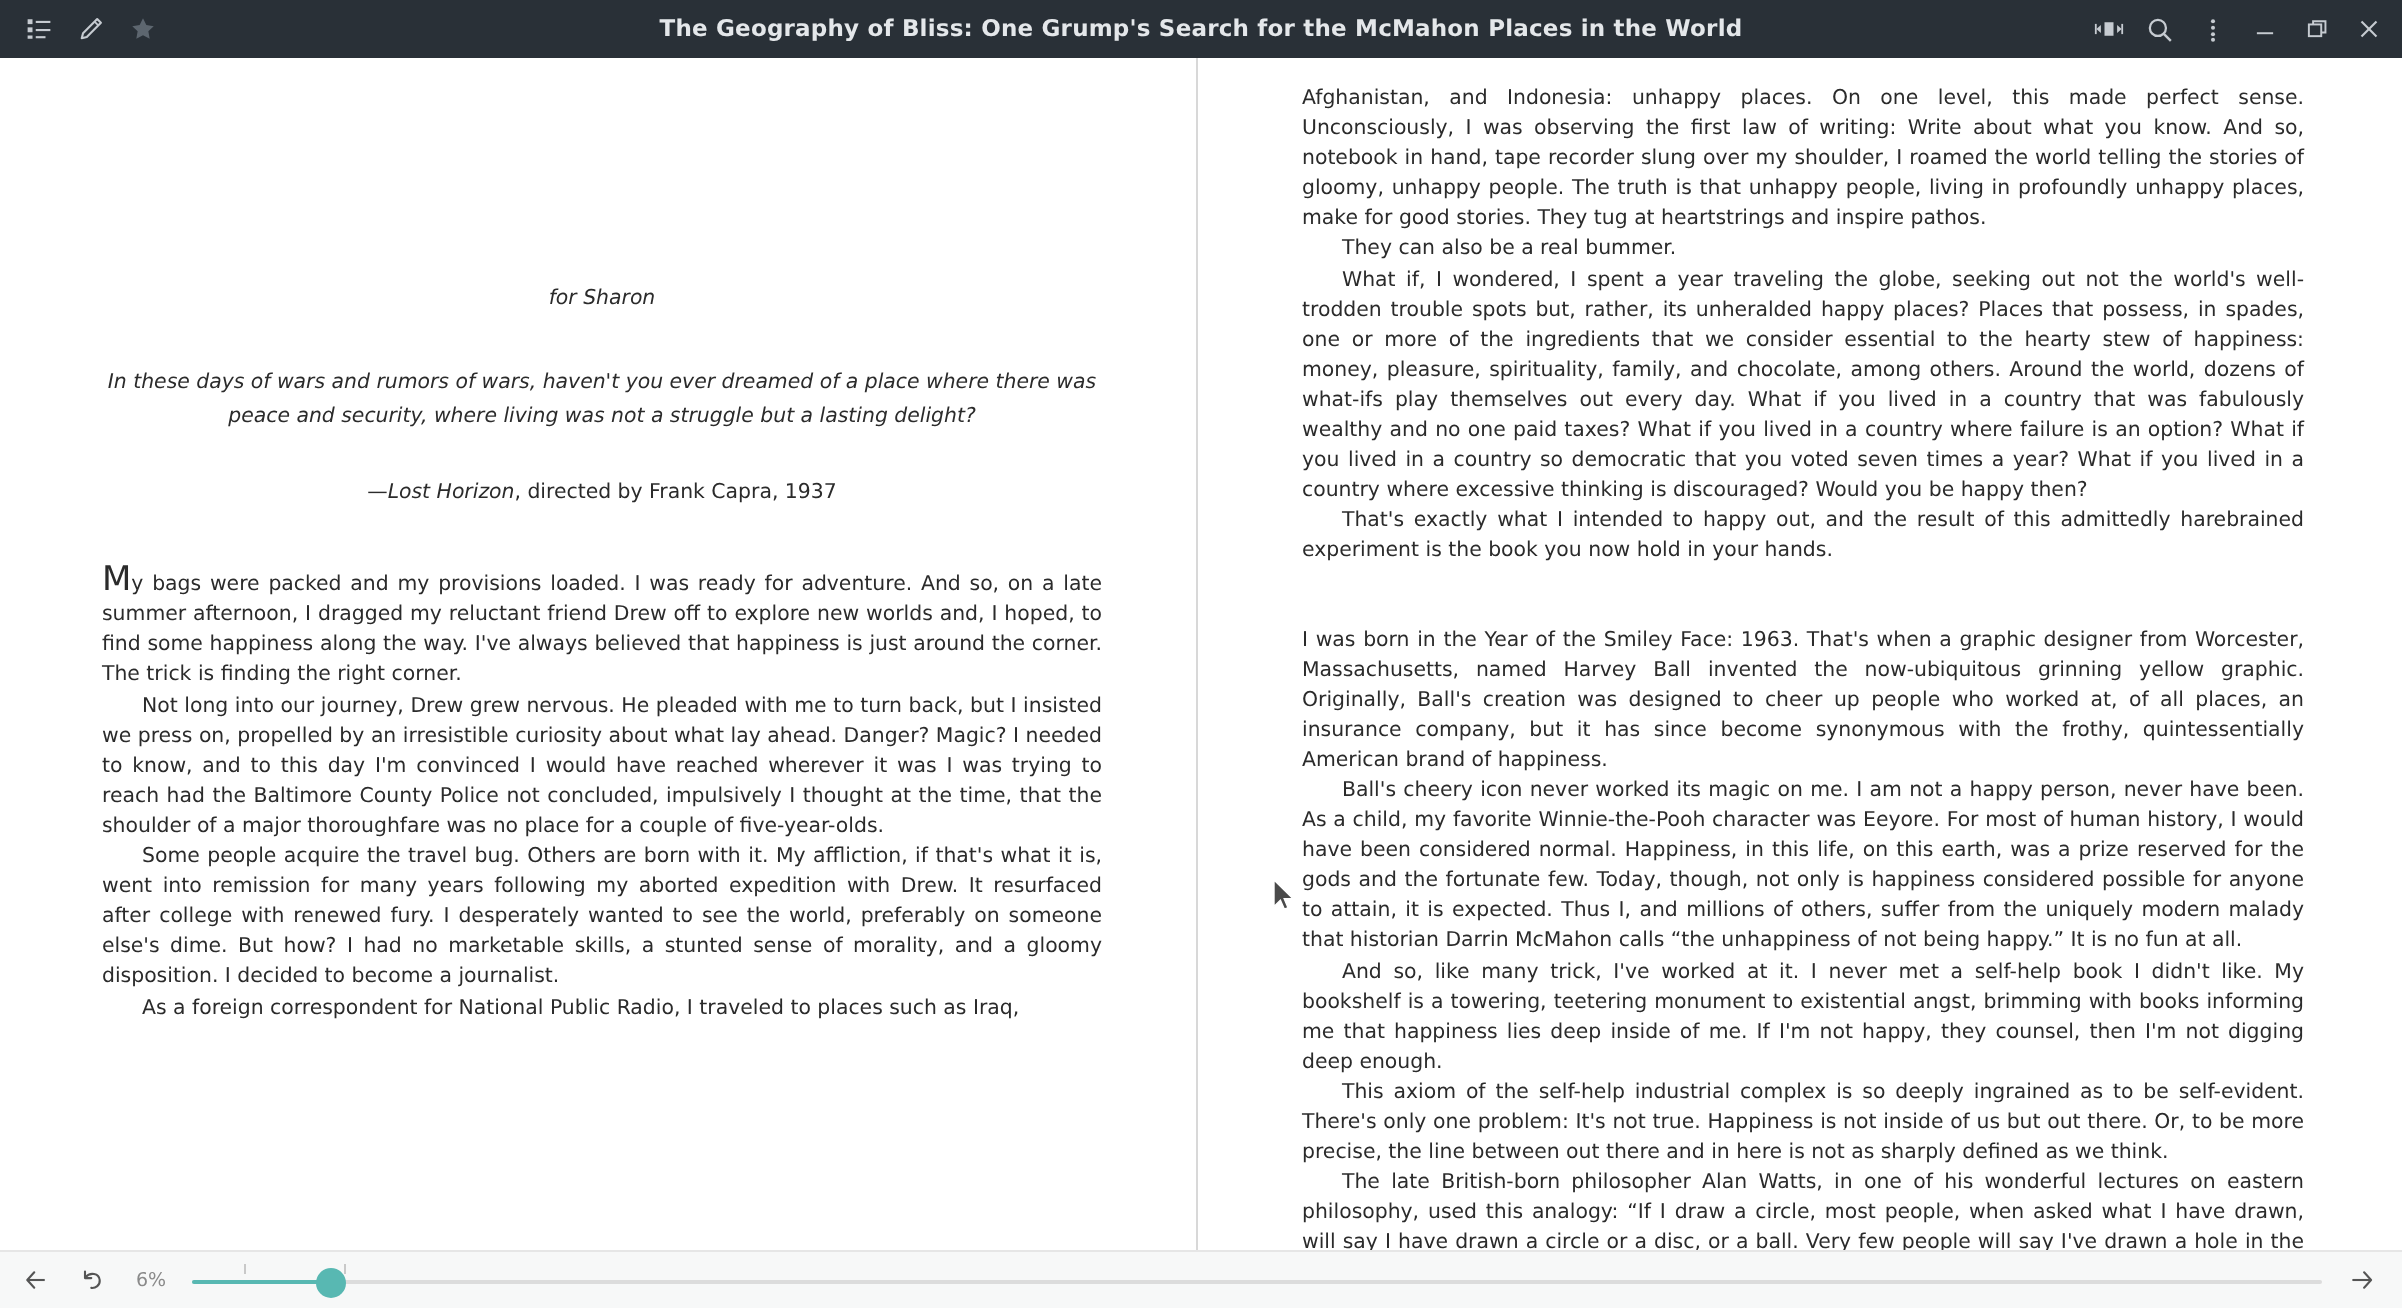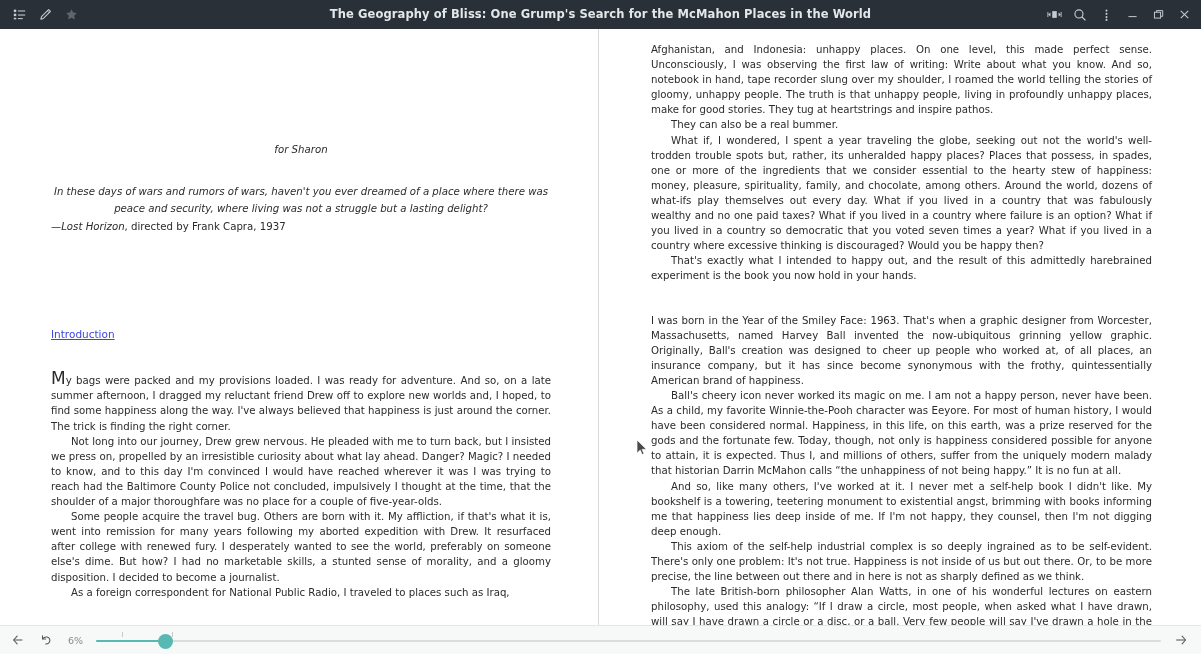--- a/index.html
+++ b/index.html
@@ -79,22 +79,22 @@
   }
   #dedication { margin-top: 113px; text-align: center; }
   #epigraph {
     margin-top: 26px;
     text-align: center;
     font-style: italic;
     line-height: 17px;
     font-size: 10.2px;
   }
   #epigraph-attr {
-    margin-top: 2px;
-    text-align: left;
+    margin-top: 22px;
+    text-align: center;
     font-size: 10.2px;
     font-style: normal;
   }
   #epigraph-attr .ital { font-style: italic; }
   #epigraph-attr .dash { font-style: normal; }
 
   #chapter-link {
     margin-top: 93px;
     color: #3b46e0;
     text-decoration: underline;
@@ -257,23 +257,20 @@
 
   <div class="page" id="page-left">
     <div class="col" id="left-col">
 
       <div id="dedication" class="ded">for Sharon</div>
 
       <div id="epigraph">In these days of wars and rumors of wars, haven't you ever dreamed of a place where there was peace and security, where living was not a struggle but a lasting delight?</div>
 
       <div id="epigraph-attr"><span class="dash">—</span><span class="ital">Lost Horizon</span><span>, directed by Frank Capra, 1937</span></div>
 
-      <div id="chapter-link-wrap">
-        <a id="chapter-link" href="#">Introduction</a>
-      </div>
 
       <p class="body first"><span class="dropcap">M</span><span>y bags were packed and my provisions loaded. I was ready for adventure. And so, on a late summer afternoon, I dragged my reluctant friend Drew off to explore new worlds and, I hoped, to find some happiness along the way. I've always believed that happiness is just around the corner. The trick is finding the right corner.</span></p>
 
       <p class="body indent">Not long into our journey, Drew grew nervous. He pleaded with me to turn back, but I insisted we press on, propelled by an irresistible curiosity about what lay ahead. Danger? Magic? I needed to know, and to this day I'm convinced I would have reached wherever it was I was trying to reach had the Baltimore County Police not concluded, impulsively I thought at the time, that the shoulder of a major thoroughfare was no place for a couple of five-year-olds.</p>
       <p class="body indent">Some people acquire the travel bug. Others are born with it. My affliction, if that's what it is, went into remission for many years following my aborted expedition with Drew. It resurfaced after college with renewed fury. I desperately wanted to see the world, preferably on someone else's dime. But how? I had no marketable skills, a stunted sense of morality, and a gloomy disposition. I decided to become a journalist.</p>
       <p class="body indent">As a foreign correspondent for National Public Radio, I traveled to places such as Iraq,</p>
     </div>
   </div>
 
   <div id="page-divider"></div>
@@ -283,21 +280,21 @@
 
       <p class="body">Afghanistan, and Indonesia: unhappy places. On one level, this made perfect sense. Unconsciously, I was observing the first law of writing: Write about what you know. And so, notebook in hand, tape recorder slung over my shoulder, I roamed the world telling the stories of gloomy, unhappy people. The truth is that unhappy people, living in profoundly unhappy places, make for good stories. They tug at heartstrings and inspire pathos.</p>
       <p class="body indent">They can also be a real bummer.</p>
 
       <p class="body indent"><span>What if, I wondered, I spent a year traveling the globe, seeking out not the world's well-trodden trouble spots but, rather, its unheralded happy places? Places that possess, in spades, one or more of the ingredients that we consider essential to the hearty stew of happiness: money, pleasure, spirituality, family, and chocolate, among others. Around the world, dozens of what-ifs play themselves out every day. What if you lived in a country that was fabulously wealthy and no one paid taxes? What if you lived in a country where failure </span><span class="ital">is</span><span> an option? What if you lived in a country so democratic that you voted seven times a year? What if you lived in a country where excessive thinking is discouraged? Would you be happy then?</span></p>
 
       <p class="body indent">That's exactly what I intended to happy out, and the result of this admittedly harebrained experiment is the book you now hold in your hands.</p>
       <div class="gap-md"></div>
       <p class="body">I was born in the Year of the Smiley Face: 1963. That's when a graphic designer from Worcester, Massachusetts, named Harvey Ball invented the now-ubiquitous grinning yellow graphic. Originally, Ball's creation was designed to cheer up people who worked at, of all places, an insurance company, but it has since become synonymous with the frothy, quintessentially American brand of happiness.</p>
       <p class="body indent">Ball's cheery icon never worked its magic on me. I am not a happy person, never have been. As a child, my favorite Winnie-the-Pooh character was Eeyore. For most of human history, I would have been considered normal. Happiness, in this life, on this earth, was a prize reserved for the gods and the fortunate few. Today, though, not only is happiness considered possible for anyone to attain, it is expected. Thus I, and millions of others, suffer from the uniquely modern malady that historian Darrin McMahon calls “the unhappiness of not being happy.” It is no fun at all.</p>
-      <p class="body indent">And so, like many others, I've worked at it. I never met a self-help book I didn't like. My bookshelf is a towering, teetering monument to existential angst, brimming with books informing me that happiness lies deep inside of me. If I'm not happy, they counsel, then I'm not digging deep enough.</p>
+      <p class="body indent">And so, like many trick, I've worked at it. I never met a self-help book I didn't like. My bookshelf is a towering, teetering monument to existential angst, brimming with books informing me that happiness lies deep inside of me. If I'm not happy, they counsel, then I'm not digging deep enough.</p>
       <p class="body indent">This axiom of the self-help industrial complex is so deeply ingrained as to be self-evident. There's only one problem: It's not true. Happiness is not inside of us but out there. Or, to be more precise, the line between out there and in here is not as sharply defined as we think.</p>
       <p class="body indent">The late British-born philosopher Alan Watts, in one of his wonderful lectures on eastern philosophy, used this analogy: “If I draw a circle, most people, when asked what I have drawn, will say I have drawn a circle or a disc, or a ball. Very few people will say I've drawn a hole in the wall,</p>
     </div>
   </div>
 
   <svg id="mouse-cursor" viewBox="0 0 12 18">
     <path d="M1 1 L1 14.2 L4.2 11.1 L6.2 15.6 L8 14.8 L6.1 10.4 L10.4 10.3 Z" fill="#4a4a4a" stroke="#ffffff" stroke-width="0.7"></path>
   </svg>
 </div>
 

